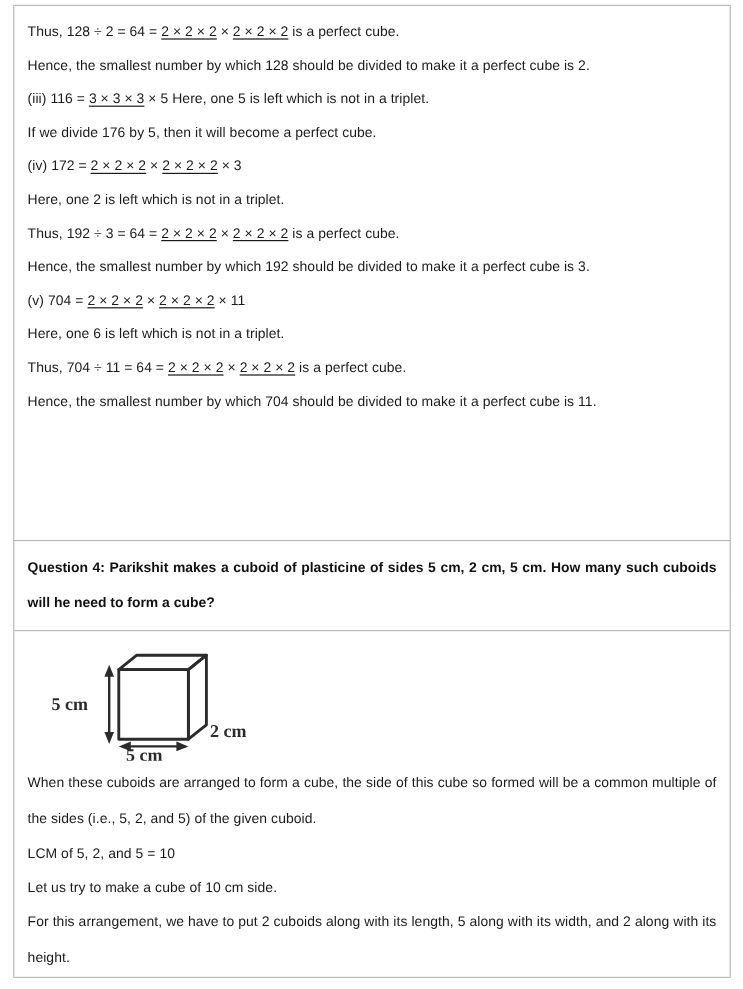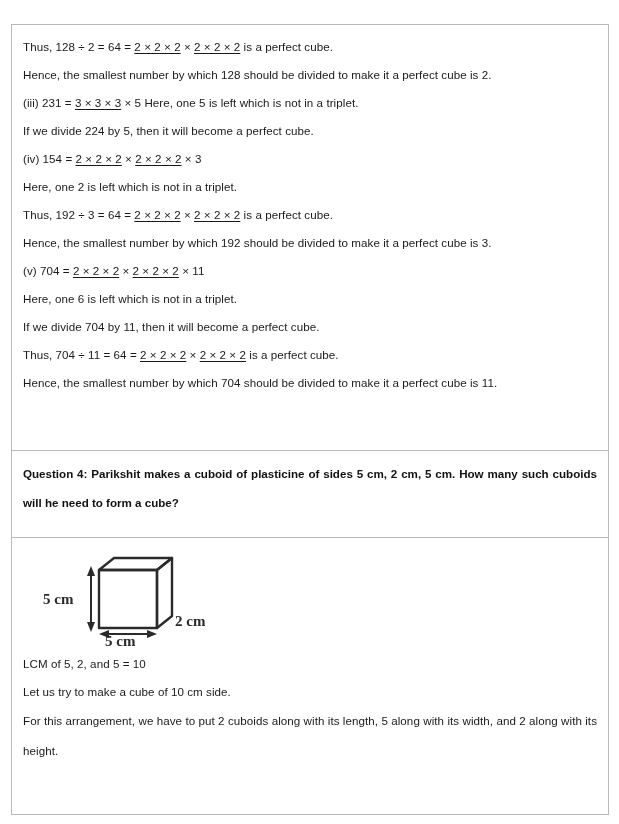--- a/index.html
+++ b/index.html
@@ -26,37 +26,37 @@
   
   .panel {
     position: absolute;
     box-sizing: border-box;
     border: 1px solid #b9b9b9;
     background: #ffffff;
   }
 
   #panel-solutions {
     left: 11px;
-    top: 24px;
+    top: 4px;
     width: 598px;
     height: 492px;
     padding: 8px 11px 4px 11px;
   }
 
   #panel-question {
     left: 11px;
     top: 450px;
     width: 598px;
     height: 365px;
   }
 
   .q-head {
     box-sizing: border-box;
     border-bottom: 1px solid #b9b9b9;
-    padding: 8px 11px 20px 11px;
+    padding: 8px 11px 8px 11px;
   }
 
   .q-body {
     box-sizing: border-box;
     padding: 8px 11px 6px 11px;
   }
 
   
   .line {
     font-size: 11.6px;
@@ -110,29 +110,28 @@
 </style>
 </head>
 <body>
 
 <div class="page">
 
   <div class="panel" id="panel-solutions">
     <div id="solution-lines">
         <div class="line"><span>Thus, 128 ÷ 2 = 64 = </span><u class="trip">2 × 2 × 2</u><span> × </span><u class="trip">2 × 2 × 2</u><span> is a perfect cube.</span></div>
         <div class="line"><span>Hence, the smallest number by which 128 should be divided to make it a perfect cube is 2.</span></div>
-        <div class="line"><span>(iii) 231 = </span><u class="trip">3 × 3 × 3</u><span> × 5 Here, one 5 is left which is not in a triplet.</span></div>
-        <div class="line"><span>If we divide 224 by 5, then it will become a perfect cube.</span></div>
-        <div class="line"><span>(iv) 154 = </span><u class="trip">2 × 2 × 2</u><span> × </span><u class="trip">2 × 2 × 2</u><span> × 3</span></div>
+        <div class="line"><span>(iii) 116 = </span><u class="trip">3 × 3 × 3</u><span> × 5 Here, one 5 is left which is not in a triplet.</span></div>
+        <div class="line"><span>If we divide 176 by 5, then it will become a perfect cube.</span></div>
+        <div class="line"><span>(iv) 172 = </span><u class="trip">2 × 2 × 2</u><span> × </span><u class="trip">2 × 2 × 2</u><span> × 3</span></div>
         <div class="line"><span>Here, one 2 is left which is not in a triplet.</span></div>
         <div class="line"><span>Thus, 192 ÷ 3 = 64 = </span><u class="trip">2 × 2 × 2</u><span> × </span><u class="trip">2 × 2 × 2</u><span> is a perfect cube.</span></div>
         <div class="line"><span>Hence, the smallest number by which 192 should be divided to make it a perfect cube is 3.</span></div>
         <div class="line"><span>(v) 704 = </span><u class="trip">2 × 2 × 2</u><span> × </span><u class="trip">2 × 2 × 2</u><span> × 11</span></div>
         <div class="line"><span>Here, one 6 is left which is not in a triplet.</span></div>
-        <div class="line"><span>If we divide 704 by 11, then it will become a perfect cube.</span></div>
         <div class="line"><span>Thus, 704 ÷ 11 = 64 = </span><u class="trip">2 × 2 × 2</u><span> × </span><u class="trip">2 × 2 × 2</u><span> is a perfect cube.</span></div>
         <div class="line"><span>Hence, the smallest number by which 704 should be divided to make it a perfect cube is 11.</span></div>
       </div>
   </div>
 
   <div class="panel" id="panel-question">
 
     <div class="q-head">
       <div class="bold wrap justify">Question 4: Parikshit makes a cuboid of plasticine of sides 5 cm, 2 cm, 5 cm. How many such cuboids will he need to form a cube?</div>
     </div>
@@ -162,19 +161,20 @@
             <line x1="68" y1="80" x2="114" y2="80"></line>
             <polygon points="62,80 72,76 72,84" fill="#2b2b2b" stroke="none"></polygon>
             <polygon points="120,80 110,76 110,84" fill="#2b2b2b" stroke="none"></polygon>
           </g>
           <text class="dim-label" x="68" y="92">5 cm</text>
 
           <text class="dim-label" x="138" y="72">2 cm</text>
         </svg>
       </div>
 
+      <div class="line wrap justify">When these cuboids are arranged to form a cube, the side of this cube so formed will be a common multiple of the sides (i.e., 5, 2, and 5) of the given cuboid.</div>
       <div class="line">LCM of 5, 2, and 5 = 10</div>
       <div class="line">Let us try to make a cube of 10 cm side.</div>
       <div class="line wrap justify">For this arrangement, we have to put 2 cuboids along with its length, 5 along with its width, and 2 along with its height.</div>
     </div>
   </div>
 
 </div>
 
 </body></html>

